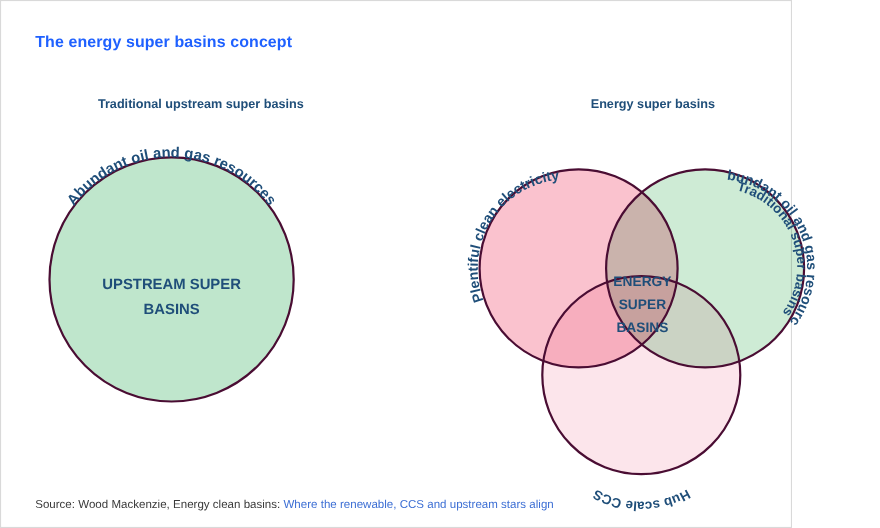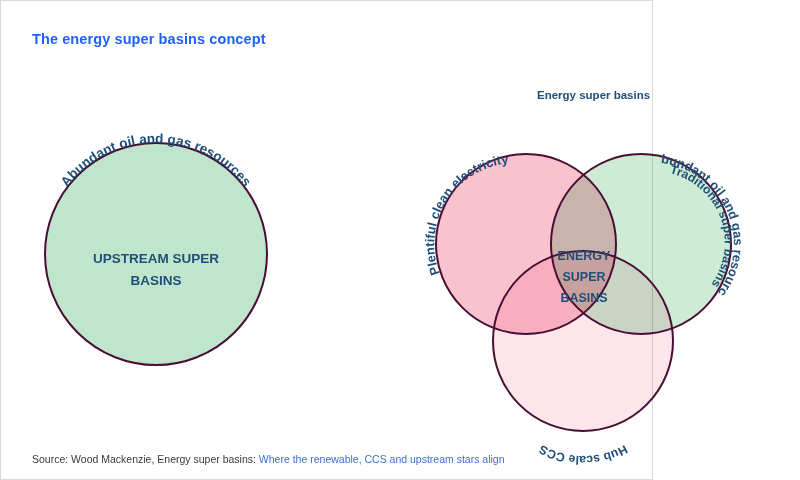--- a/index.html
+++ b/index.html
@@ -10,21 +10,21 @@
     width: 800px;
     height: 480px;
     background: #ffffff;
     font-family: "Liberation Sans", sans-serif;
     overflow: hidden;
     position: relative;
   }
   #page {
     position: absolute;
     left: 0; top: 0;
-    width: 653px;
+    width: 720px;
     height: 480px;
     box-sizing: border-box;
     border: 1px solid #d9d9d9;
     background: #ffffff;
   }
   #page-title {
     position: absolute;
     left: 31px;
     top: 30px;
     font-size: 14.5px;
@@ -81,20 +81,21 @@
   .center-label-lg { font-size: 13.5px; }
   .center-label-md { font-size: 12.5px; }
 </style>
 </head>
 <body>
 
 <div id="page">
 
   <div id="page-title">The energy super basins concept</div>
 
+  <div class="panel-subtitle" id="subtitle-left">Traditional upstream super basins</div>
 
   <div class="panel-subtitle" id="subtitle-right">Energy super basins</div>
 
   <div class="diagram" id="left-diagram">
     <svg width="250" height="260" viewBox="0 0 250 260">
       <defs>
         <path id="leftArc" d="M 14,128 A 111,111 0 0 1 236,128" fill="none"></path>
       </defs>
 
       <circle cx="125" cy="128" r="111" fill="#bfe6cc" stroke="#4a0d33" stroke-width="2"></circle>
@@ -144,16 +145,16 @@
         <textPath href="#bottomArc" startOffset="50%" text-anchor="middle">Hub scale CCS</textPath>
       </text>
 
       <text class="center-label center-label-md" x="163" y="134">ENERGY</text>
       <text class="center-label center-label-md" x="163" y="155">SUPER</text>
       <text class="center-label center-label-md" x="163" y="176">BASINS</text>
     </svg>
   </div>
 
   <div id="source-line">
-    <span>Source: Wood Mackenzie, Energy super basins: </span><span id="source-link">Where the renewable, CCS and upstream stars align</span>
+    <span>Source: Wood Mackenzie, Energy clean basins: </span><span id="source-link">Where the renewable, CCS and upstream stars align</span>
   </div>
 
 </div>
 
 </body></html>

